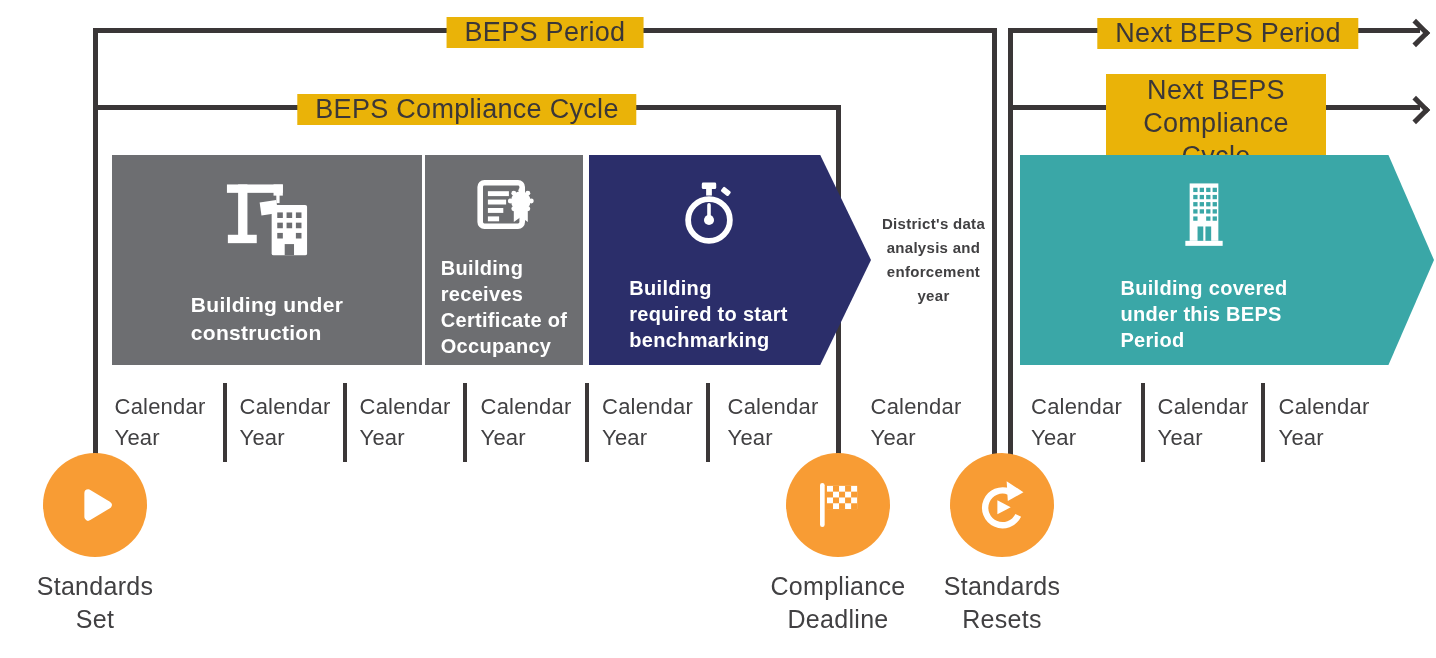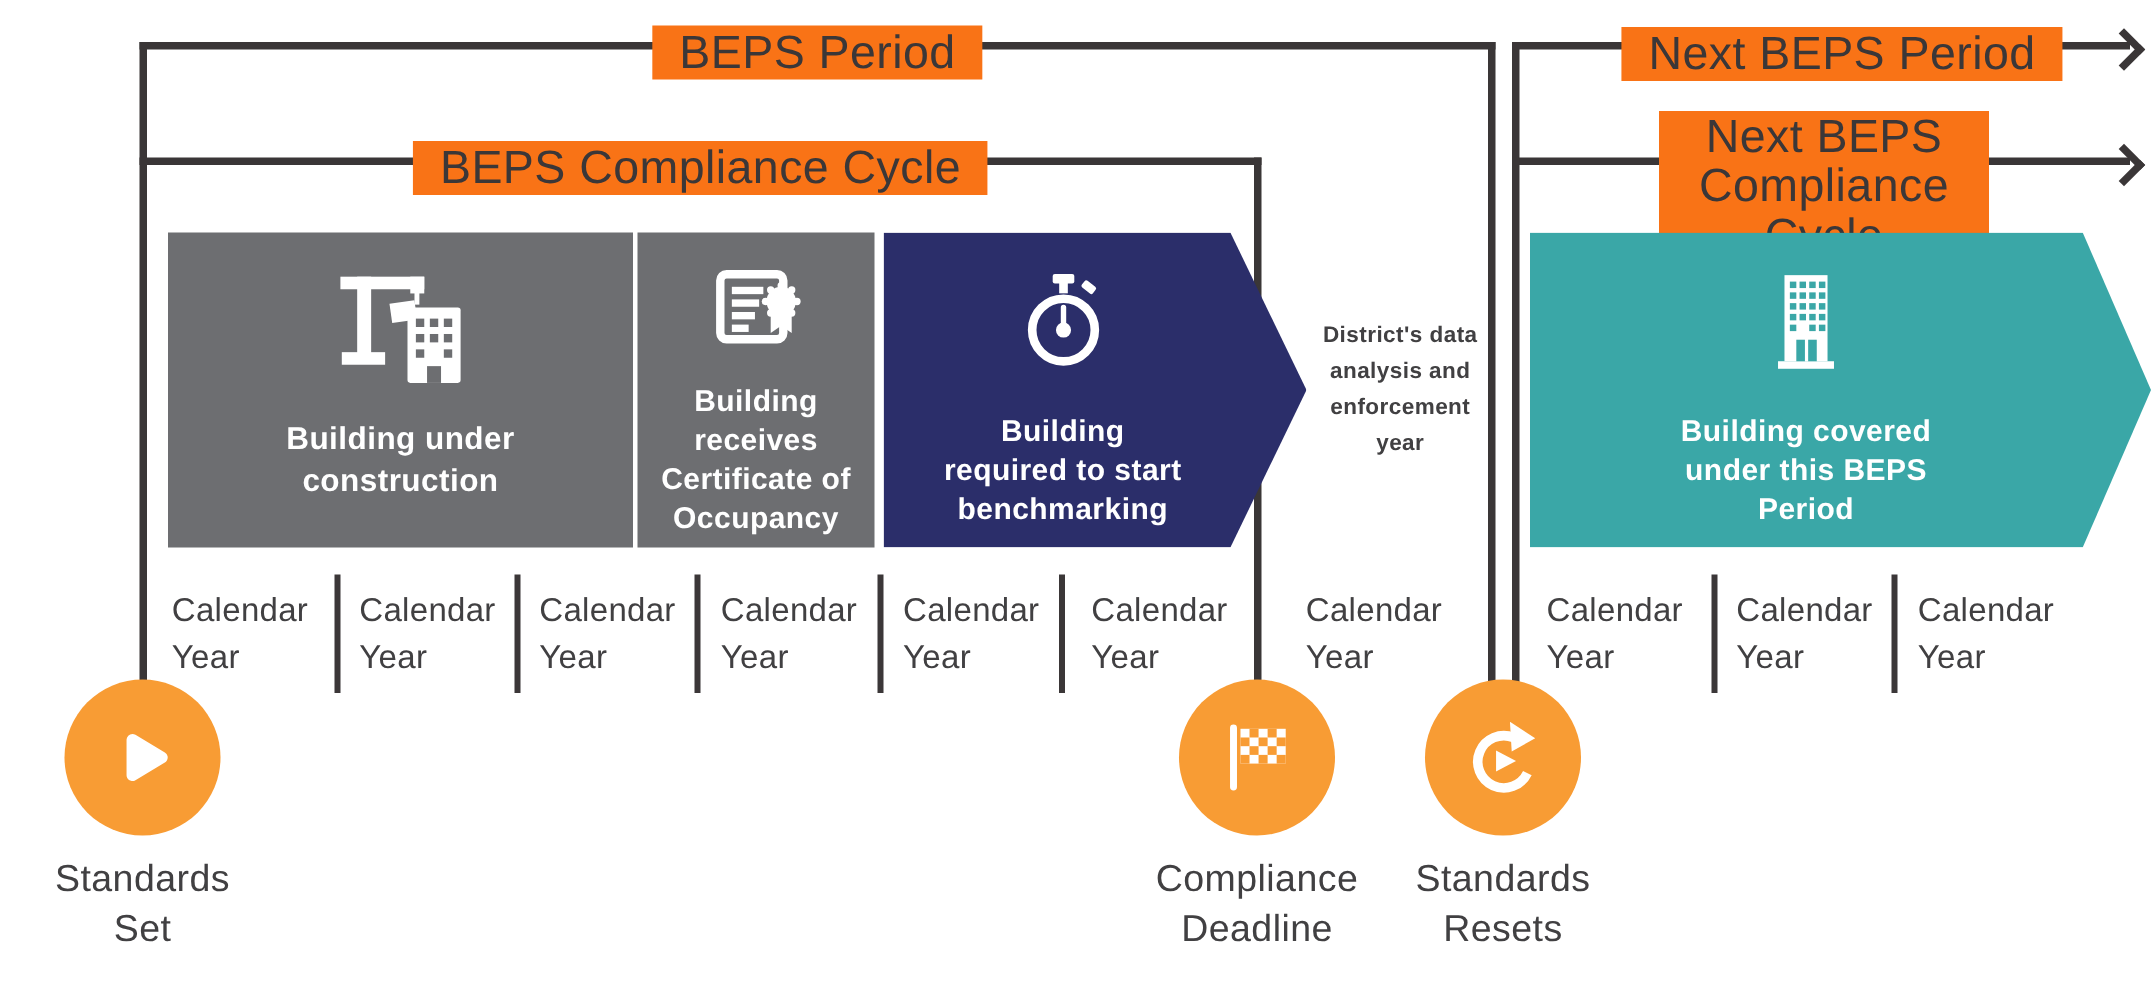--- a/index.html
+++ b/index.html
@@ -6,35 +6,35 @@
   .canvas{
     position:relative;width:1436px;height:658px;background:#ffffff;
     font-family:"Liberation Sans", sans-serif;overflow:hidden;
     -webkit-font-smoothing:antialiased;
   }
   
   .hline{position:absolute;height:5px;background:#3A3637;}
   .vline{position:absolute;width:5px;background:#3A3637;}
   .bracket-label{
     position:absolute;transform:translateX(-50%);
-    background:#f97316;padding:0 18px;
-    font-size:31px;color:#3B3738;letter-spacing:.3px;white-space:nowrap;
+    background:#eab308;padding:0 18px;
+    font-size:27px;color:#3B3738;letter-spacing:.3px;white-space:nowrap;
   }
   .bracket-label.two-line{
     white-space:pre-line;text-align:center;line-height:33px;padding:0 12px;
   }
   .chevron{
     position:absolute;width:15px;height:15px;
     border-top:5px solid #3A3637;border-right:5px solid #3A3637;
     transform:rotate(45deg);
   }
   
   .stage{
     position:absolute;top:155px;height:210px;display:flex;flex-direction:column;
-    align-items:center;color:#ffffff;text-align:center;
+    align-items:center;color:#ffffff;text-align:left;
   }
   .stage-gray{background:#6D6E71;}
   .stage-navy{background:#2B2E6A;clip-path:polygon(0 0,82% 0,100% 50%,82% 100%,0 100%);}
   .stage-teal{background:#3AA7A7;clip-path:polygon(0 0,89% 0,100% 50%,89% 100%,0 100%);}
   .stage-label{
     font-weight:bold;white-space:pre-line;line-height:26px;font-size:20px;letter-spacing:.3px;
   }
   .district-cell{
     position:absolute;top:155px;height:210px;display:flex;align-items:center;justify-content:center;
     text-align:center;
@@ -99,21 +99,21 @@
           <rect x="76" y="38" width="6" height="6"></rect>
           <rect x="86" y="38" width="6" height="6"></rect>
         <rect x="66" y="49" width="6" height="6"></rect>
           <rect x="76" y="49" width="6" height="6"></rect>
           <rect x="86" y="49" width="6" height="6"></rect>
         <rect x="66" y="60" width="6" height="6"></rect>
           <rect x="86" y="60" width="6" height="6"></rect>
         <rect x="74" y="72" width="10" height="12"></rect>
       </g>
     </svg>
-    <div class="stage-label" style="margin-top:20px;font-size:21px;line-height:28px;">Building under
+    <div class="stage-label" style="margin-top:32px;font-size:21px;line-height:28px;">Building under
 construction</div>
   </div>
 
   <div class="stage stage-gray" style="left:425px;width:158px;">
     <svg class="icon" width="70" height="70" viewBox="0 0 100 100" style="margin-top:18px;">
       <rect x="16" y="14" width="60" height="62" rx="6" fill="none" stroke="#ffffff" stroke-width="8"></rect>
       <g fill="#ffffff">
         <rect x="27" y="26" width="30" height="7"></rect>
         <rect x="27" y="38" width="26" height="7"></rect>
         <rect x="27" y="50" width="22" height="7"></rect>

